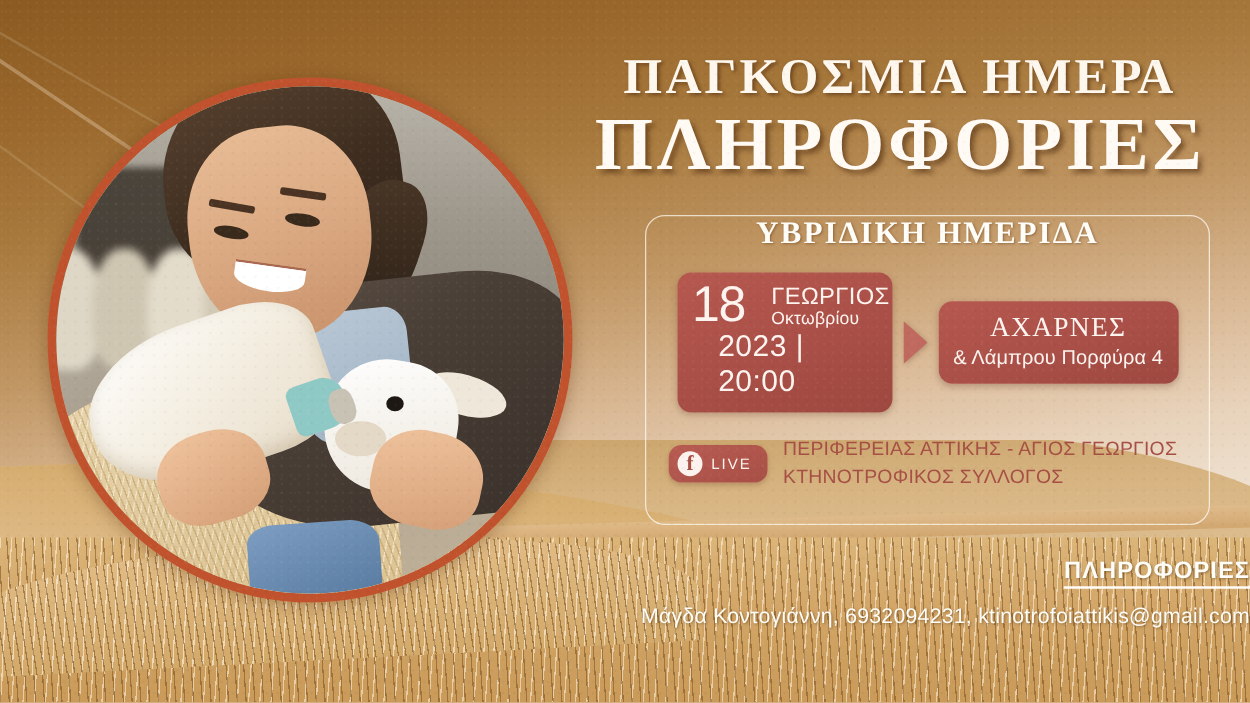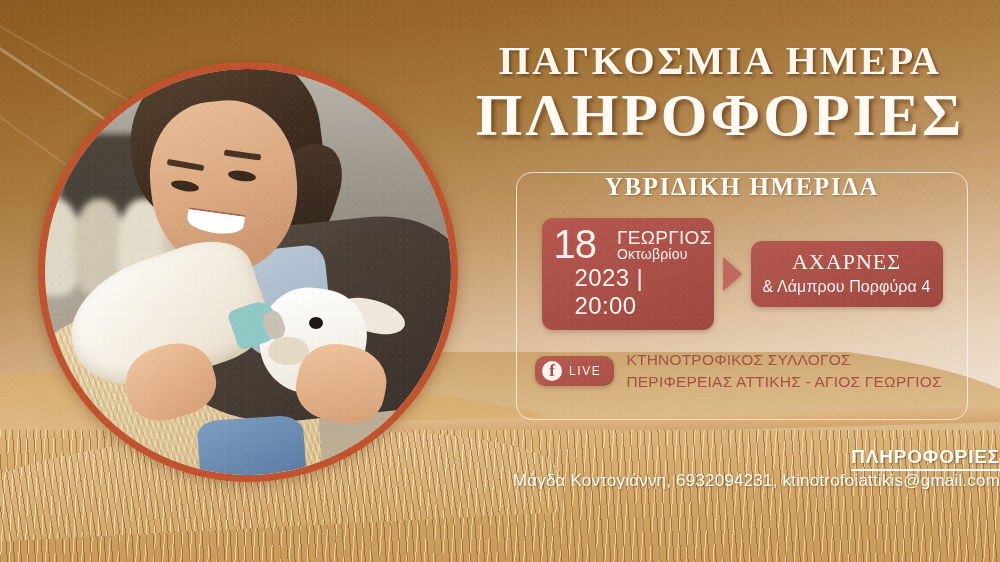--- a/index.html
+++ b/index.html
@@ -200,21 +200,21 @@
   .org{color:#a64f45;font-size:15.5px;line-height:1.42;letter-spacing:.2px;font-weight:500;}
 
   
   .info{position:absolute;left:440px;top:446px;width:560px;text-align:right;}
   .info-title{
     display:inline-block;color:#fffdf8;font-size:19px;font-weight:700;letter-spacing:.8px;
     border-bottom:2px solid #fffdf8;padding-bottom:1px;
     text-shadow:1px 1px 2px rgba(90,55,20,.5);
   }
   .info-line{
-    margin-top:0;color:#fffdf8;font-size:17px;letter-spacing:.2px;
+    margin-top:12px;color:#fffdf8;font-size:17px;letter-spacing:.2px;
     text-shadow:1px 1px 2px rgba(90,55,20,.5);
   }
 </style>
 </head>
 <body>
 
 <div class="poster">
 
   <div class="streak a"></div>
   <div class="streak b"></div>
@@ -293,22 +293,22 @@
         <div class="loc-line">&amp; Λάμπρου Πορφύρα 4</div>
       </div>
     </div>
 
     <div class="fb-row">
       <div class="fb-badge">
         <div class="fb-circle">f</div>
         <div class="fb-live">LIVE</div>
       </div>
       <div class="org">
+        <div>ΠΕΡΙΦΕΡΕΙΑΣ ΑΤΤΙΚΗΣ - ΑΓΙΟΣ ΓΕΩΡΓΙΟΣ</div>
         <div>ΚΤΗΝΟΤΡΟΦΙΚΟΣ ΣΥΛΛΟΓΟΣ</div>
-        <div>ΠΕΡΙΦΕΡΕΙΑΣ ΑΤΤΙΚΗΣ - ΑΓΙΟΣ ΓΕΩΡΓΙΟΣ</div>
       </div>
     </div>
   </div>
 
   <div class="info">
     <div class="info-title">ΠΛΗΡΟΦΟΡΙΕΣ</div>
     <div class="info-line">Μάγδα Κοντογιάννη, 6932094231, ktinotrofoiattikis@gmail.com</div>
   </div>
 
   <div class="texture"></div>

